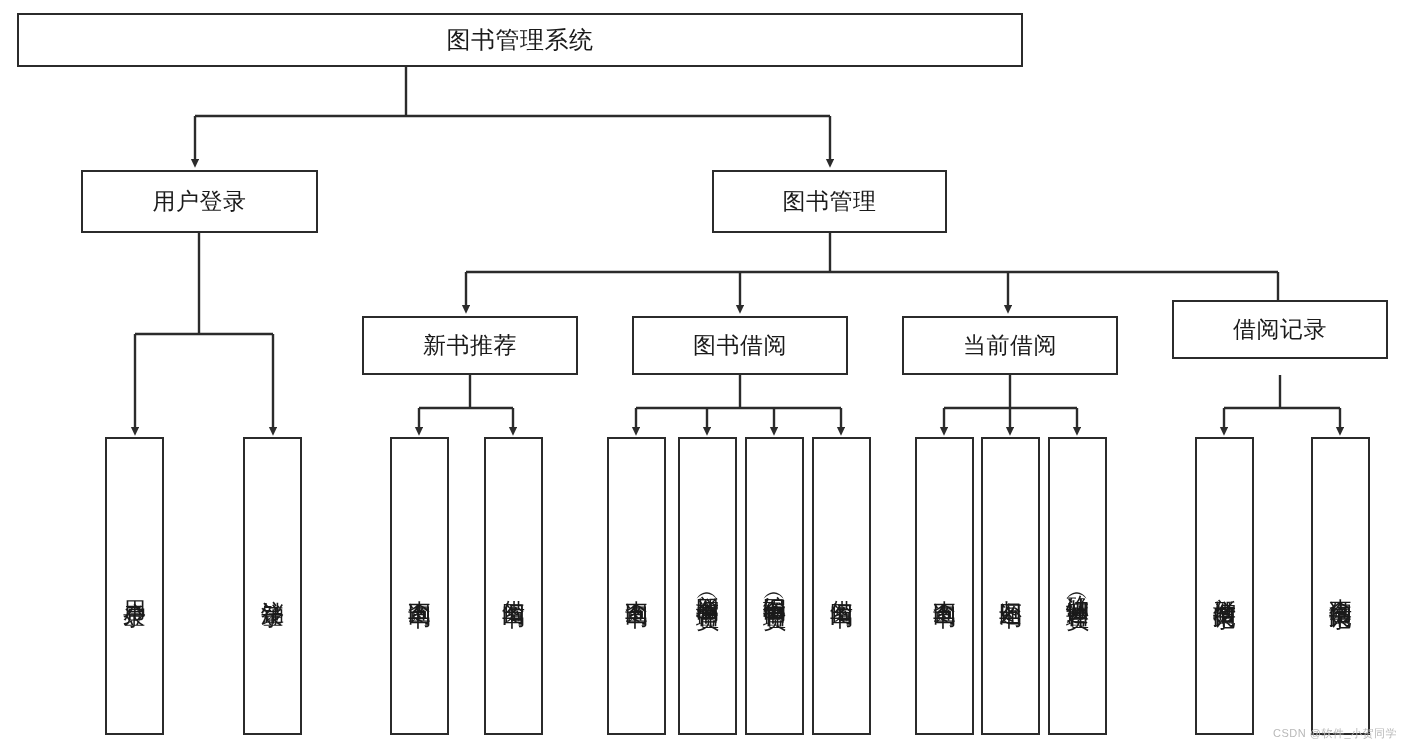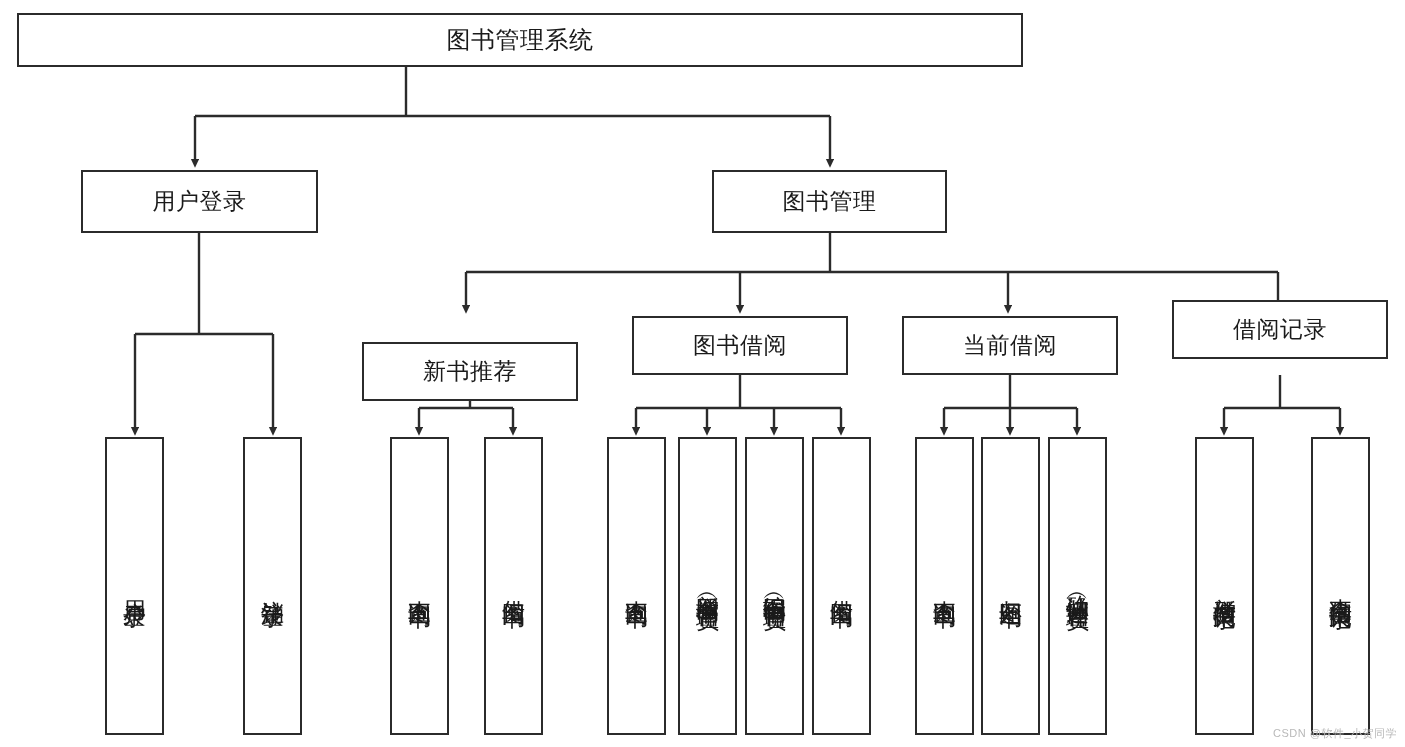--- a/index.html
+++ b/index.html
@@ -138,21 +138,21 @@
     <span class="node-label">图书管理系统</span>
   </div>
 
   <div class="node horiz" style="left:81px; top:170px; width:237px; height:63px;">
     <span class="node-label">用户登录</span>
   </div>
   <div class="node horiz" style="left:712px; top:170px; width:235px; height:63px;font-family:Liberation Serif, serif;">
     <span class="node-label">图书管理</span>
   </div>
 
-  <div class="node horiz" style="left:362px; top:316px; width:216px; height:59px;margin-top:26px;">
+  <div class="node horiz" style="left:362px; top:316px; width:216px; height:59px;">
     <span class="node-label">新书推荐</span>
   </div>
   <div class="node horiz" style="left:902px; top:316px; width:216px; height:59px;">
     <span class="node-label">当前借阅</span>
   </div>
   <div class="node horiz" style="left:632px; top:316px; width:216px; height:59px;">
     <span class="node-label">图书借阅</span>
   </div>
   <div class="node horiz" style="left:1172px; top:300px; width:216px; height:59px;">
     <span class="node-label">借阅记录</span>

